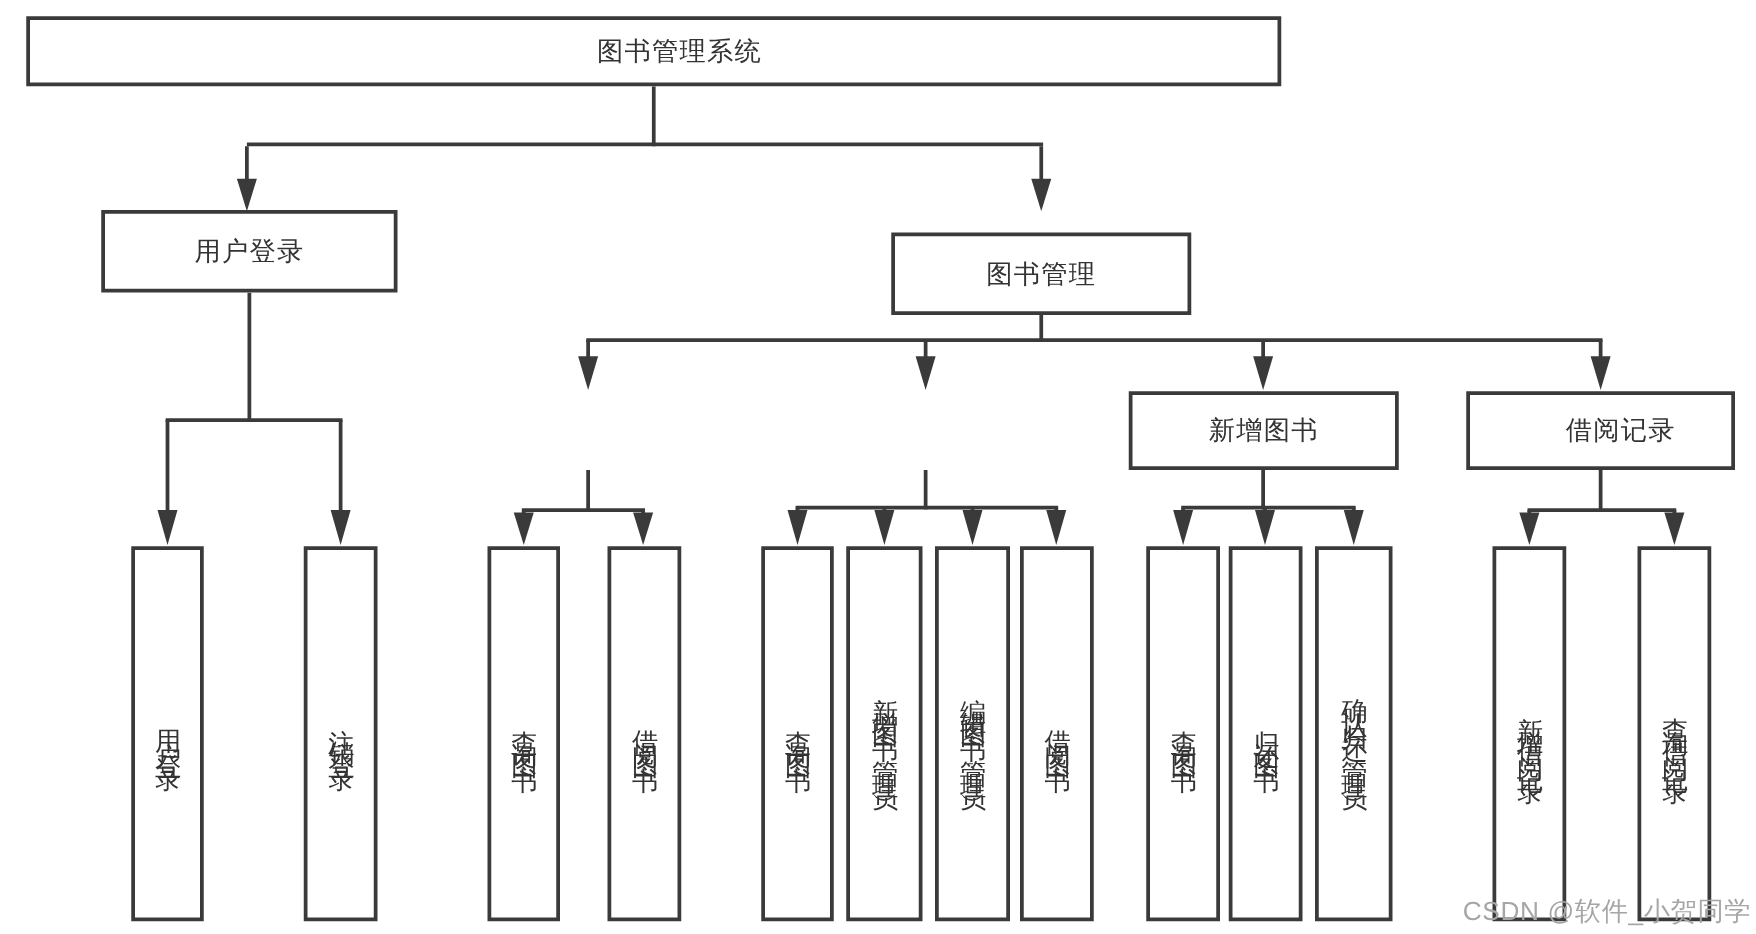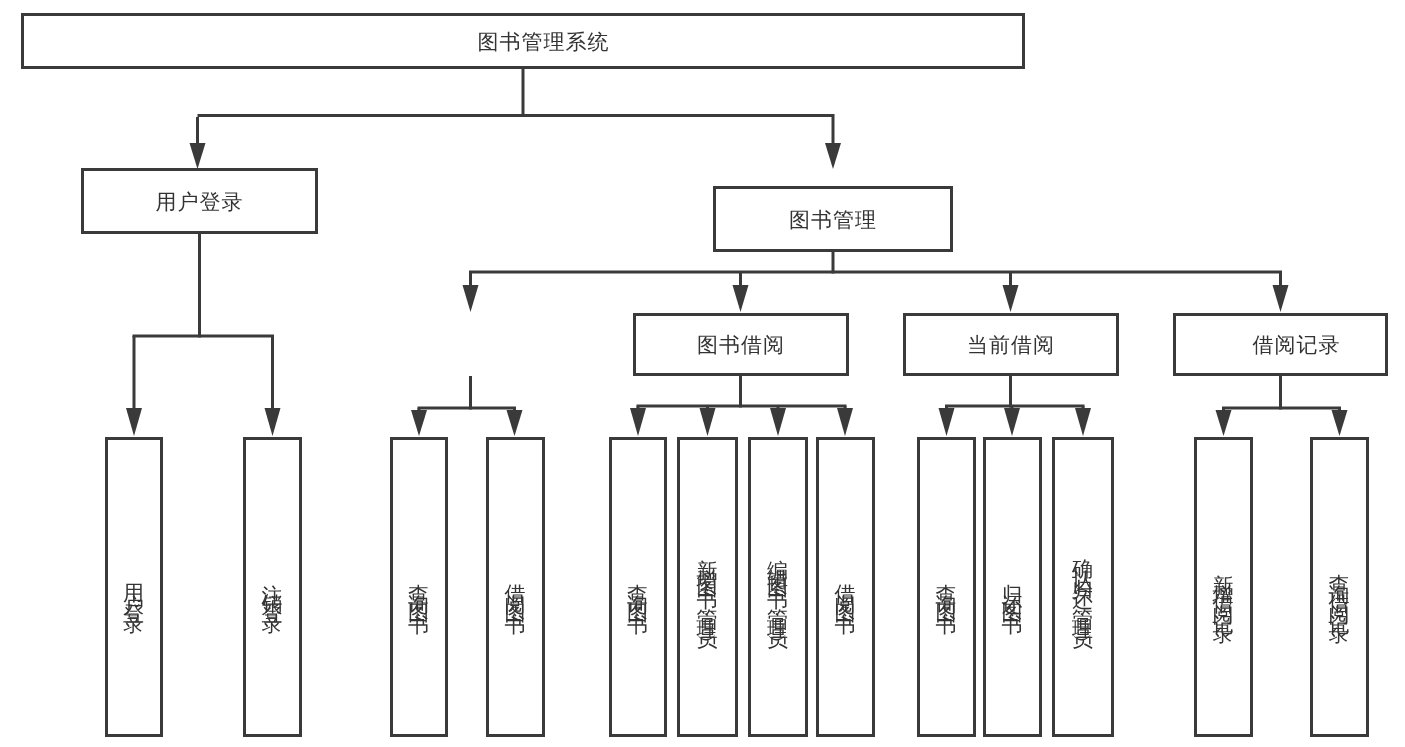--- a/index.html
+++ b/index.html
@@ -114,22 +114,21 @@
       <path class="connector" d="M1339.5 408 V414"></path>
       <polygon class="arrow" points="1331.5,410 1347.5,410 1339.5,436"></polygon>
     </g>
   </svg>
 
   <div class="node" style="left:21px;top:13px;width:1004px;height:56px;padding-left:41px;">图书管理系统</div>
 
   <div class="node" style="left:81px;top:168px;width:237px;height:66px;">用户登录</div>
   <div class="node" style="left:713px;top:168px;width:240px;height:66px;margin-top:18px;">图书管理</div>
 
-  <div class="node" style="left:633px;top:313px;width:216px;height:63px;">图书借阅</div>
-  <div class="node" style="left:903px;top:313px;width:216px;height:63px;">当前借阅</div>
+  <div class="node" style="left:903px;top:313px;width:216px;height:63px;">新增图书</div>
   <div class="node" style="left:1173px;top:313px;width:215px;height:63px;padding-left:32px;">借阅记录</div>
 
   <div class="leaf" style="left:105px;top:437px;width:58px;height:300px;">
     <span>用户登录</span>
   </div>
   <div class="leaf" style="left:243px;top:437px;width:59px;height:300px;">
     <span>注销登录</span>
   </div>
 
   <div class="leaf" style="left:390px;top:437px;width:58px;height:300px;">
@@ -162,14 +161,15 @@
     <span>确认归还（管理员）</span>
   </div>
 
   <div class="leaf" style="left:1194px;top:437px;width:59px;height:300px;">
     <span>新增借阅记录</span>
   </div>
   <div class="leaf" style="left:1310px;top:437px;width:59px;height:300px;">
     <span>查询借阅记录</span>
   </div>
 
+  <div class="watermark">CSDN @软件_小贺同学</div>
 
 </div>
 
 </body></html>

